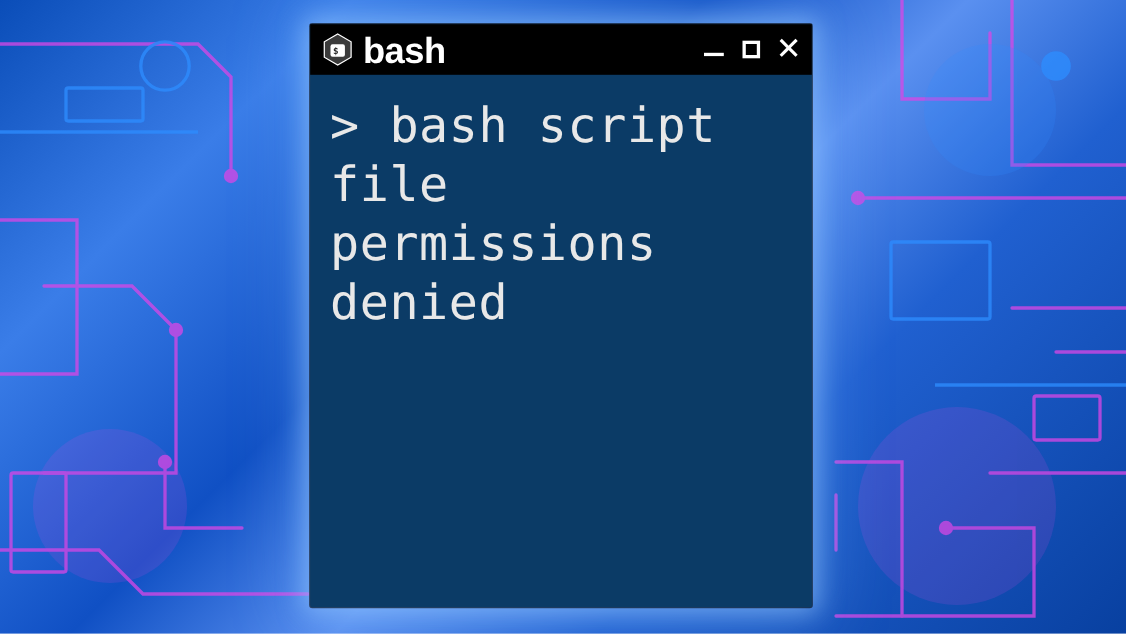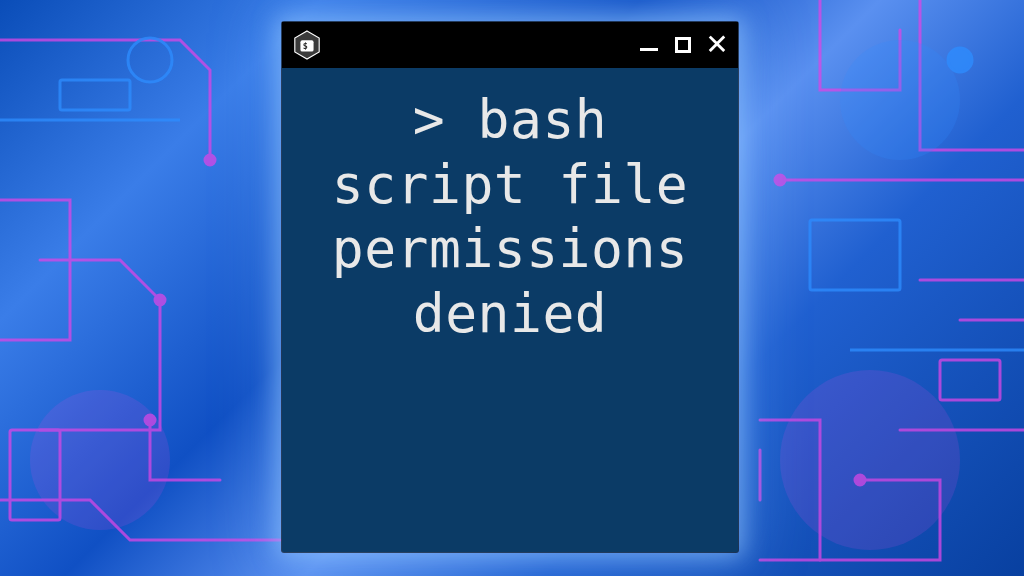--- a/index.html
+++ b/index.html
@@ -97,27 +97,26 @@
       font-size: 28px;
       line-height: 1;
       font-weight: 400;
       font-family: 'Arial', sans-serif;
     }
 
     .term-body {
       flex: 1;
       padding: 20px 18px 18px 18px;
       color: #e8e8e8;
-      font-size: 53px;
+      font-size: 44px;
       line-height: 1.22;
       word-wrap: break-word;
       white-space: pre-wrap;
       font-family: 'DejaVu Sans Mono', 'Menlo', 'Consolas', monospace;
       letter-spacing: 0.5px;
-      text-align: center;
     }
     .prompt { color: #e8e8e8; }
   </style>
 </head>
 <body>
 
 <div class="circuit">
   <svg viewBox="0 0 1024 576" preserveAspectRatio="none">
 
     <g stroke="#d847e6" stroke-width="3" fill="none" stroke-linecap="round" opacity="0.9">
@@ -163,20 +162,21 @@
 
 <div class="window">
   <div class="titlebar">
     <div class="app-icon">
       <svg viewBox="0 0 32 32">
         <polygon points="16,1 29,8.5 29,23.5 16,31 3,23.5 3,8.5" fill="#3b3b3b" stroke="#ffffff" stroke-width="1.2"></polygon>
         <rect x="9" y="11" width="14" height="12" rx="2" fill="#ffffff"></rect>
         <text x="11.5" y="20.5" font-family="monospace" font-size="9" font-weight="bold" fill="#2b2b2b">$</text>
       </svg>
     </div>
+    <div class="title-text">bash</div>
     <div class="spacer"></div>
     <div class="win-controls">
       <div class="win-btn" title="Minimize">
         <div class="min-line"></div>
       </div>
       <div class="win-btn" title="Maximize">
         <div class="max-box"></div>
       </div>
       <div class="win-btn" title="Close">
         <span class="x-mark">✕</span>

